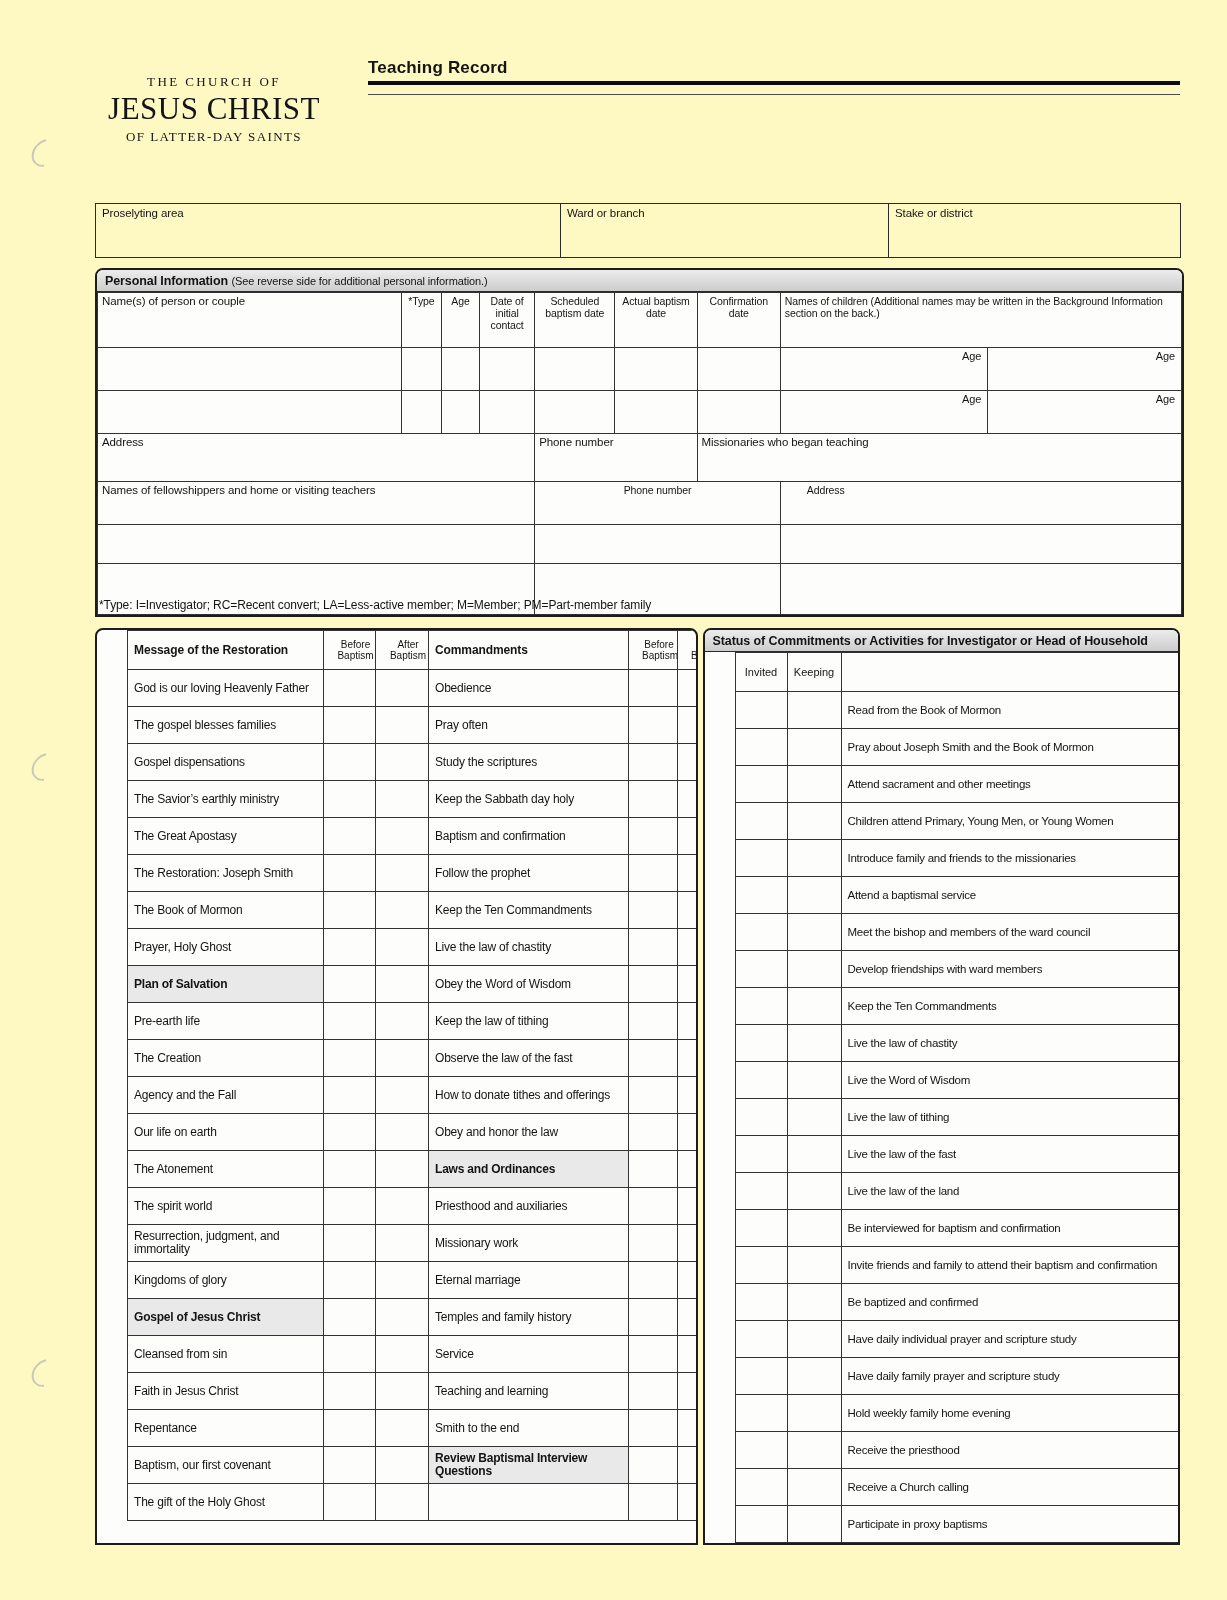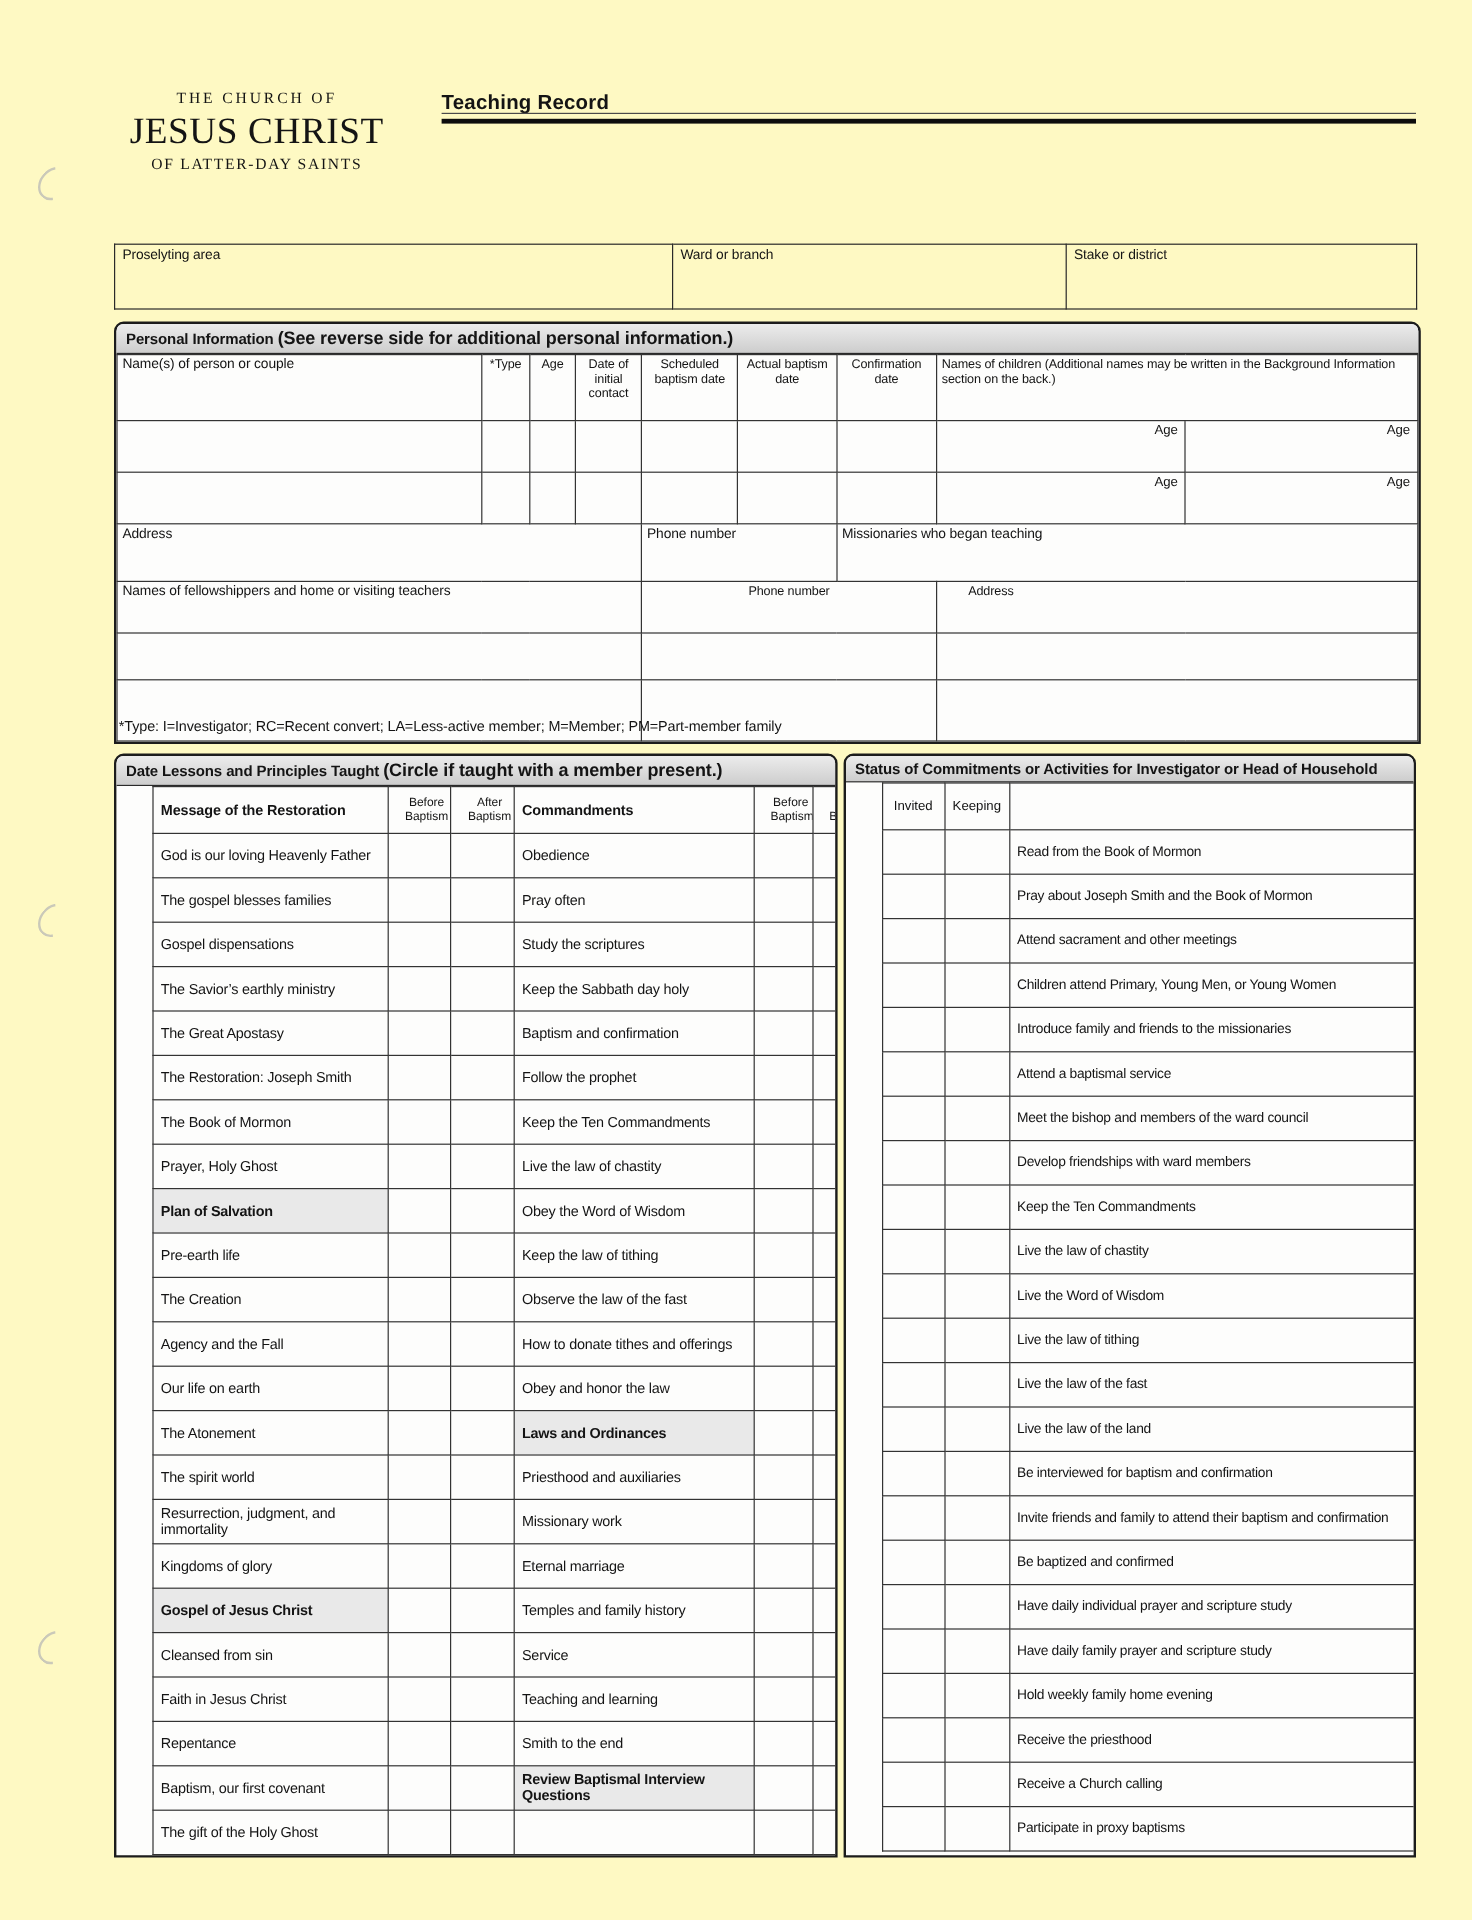--- a/index.html
+++ b/index.html
@@ -12,37 +12,37 @@
          border-radius:50%;border-right-color:transparent;border-top-color:transparent;
          transform:rotate(40deg);opacity:.7;}
 
   
   .logo{position:absolute;left:0;top:74px;width:238px;text-align:center;
         font-family:"Liberation Serif",serif;}
   .logo .l1{font-size:13px;letter-spacing:2.4px;}
   .logo .l2{font-size:31px;letter-spacing:.5px;margin-top:1px;}
   .logo .l3{font-size:13px;letter-spacing:1.4px;margin-top:2px;}
 
-  .titlewrap{position:absolute;left:273px;top:76px;width:812px;
+  .titlewrap{position:absolute;left:273px;top:58px;width:812px;
              border-bottom:4px solid #0d0d0d;}
   .titlewrap .title{font-size:17px;font-weight:bold;letter-spacing:.2px;padding-bottom:3px;}
   .thin-rule{position:absolute;left:273px;top:94px;width:812px;height:1px;background:#4a4a4a;}
 
   
   table{border-collapse:collapse;table-layout:fixed;border-radius:15px;}
   .top-strip{position:absolute;left:0;top:203px;width:1085px;}
   .top-strip td{border:1.5px solid #2a2a2a;height:47px;vertical-align:top;
                 padding:3px 6px;font-size:11.5px;letter-spacing:-.1px;}
 
   
   .panel{border:2px solid #1c1c1c;border-radius:8px 8px 0 0;overflow:hidden;background:#fdfdfc;}
   .sec-bar{background:linear-gradient(180deg,#ececec,#cdcdcd);border-bottom:1.5px solid #2a2a2a;
            padding:4px 8px 3px 8px;font-size:12.5px;letter-spacing:-.1px;white-space:nowrap;}
   .sec-bar b{font-weight:bold;}
-  .sec-bar .note{font-size:15px;font-weight:bold;margin-top:16px;}
+  .sec-bar .note{font-size:11px;font-weight:normal;margin-top:16px;}
 
   
   .personal{position:absolute;left:0;top:268px;width:1085px;}
   .personal table{width:100%;}
   .personal td,.personal th{border:1px solid #333;vertical-align:top;
             font-weight:normal;text-align:left;padding:2px 4px;font-size:10.5px;letter-spacing:-.1px;}
   .personal th.ctr{text-align:center;padding:2px 1px;}
   .personal .big{font-size:11.5px;}
   .r-hdr th{height:50px;}
   .r-data td{height:38px;}
@@ -198,24 +198,20 @@
         </tr>
       </tbody>
         </table>
     </div>
 
     <div class="footnote">*Type: I=Investigator; RC=Recent convert; LA=Less-active member; M=Member; PM=Part-member family</div>
 
     <div class="main">
 
       <div class="left-panel panel">
-        <div class="sec-bar">
-          <b>Date Lessons and Principles Taught</b>
-          <span class="note">(Circle if taught with a member present.)</span>
-        </div>
         <table>
           <colgroup>
             <col style="width:196px">
               <col style="width:52px">
               <col style="width:53px">
             <col style="width:200px">
               <col style="width:49px">
               <col style="width:49px">
           </colgroup>
           <tbody>

